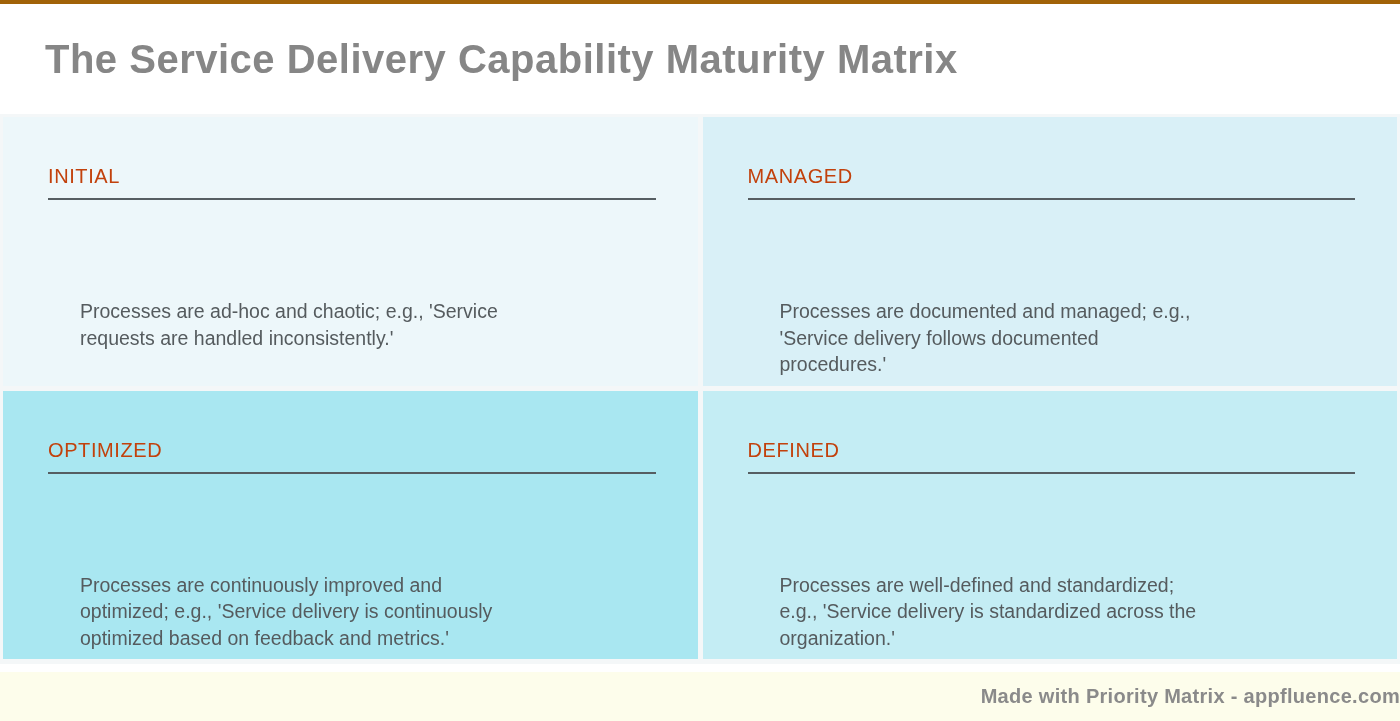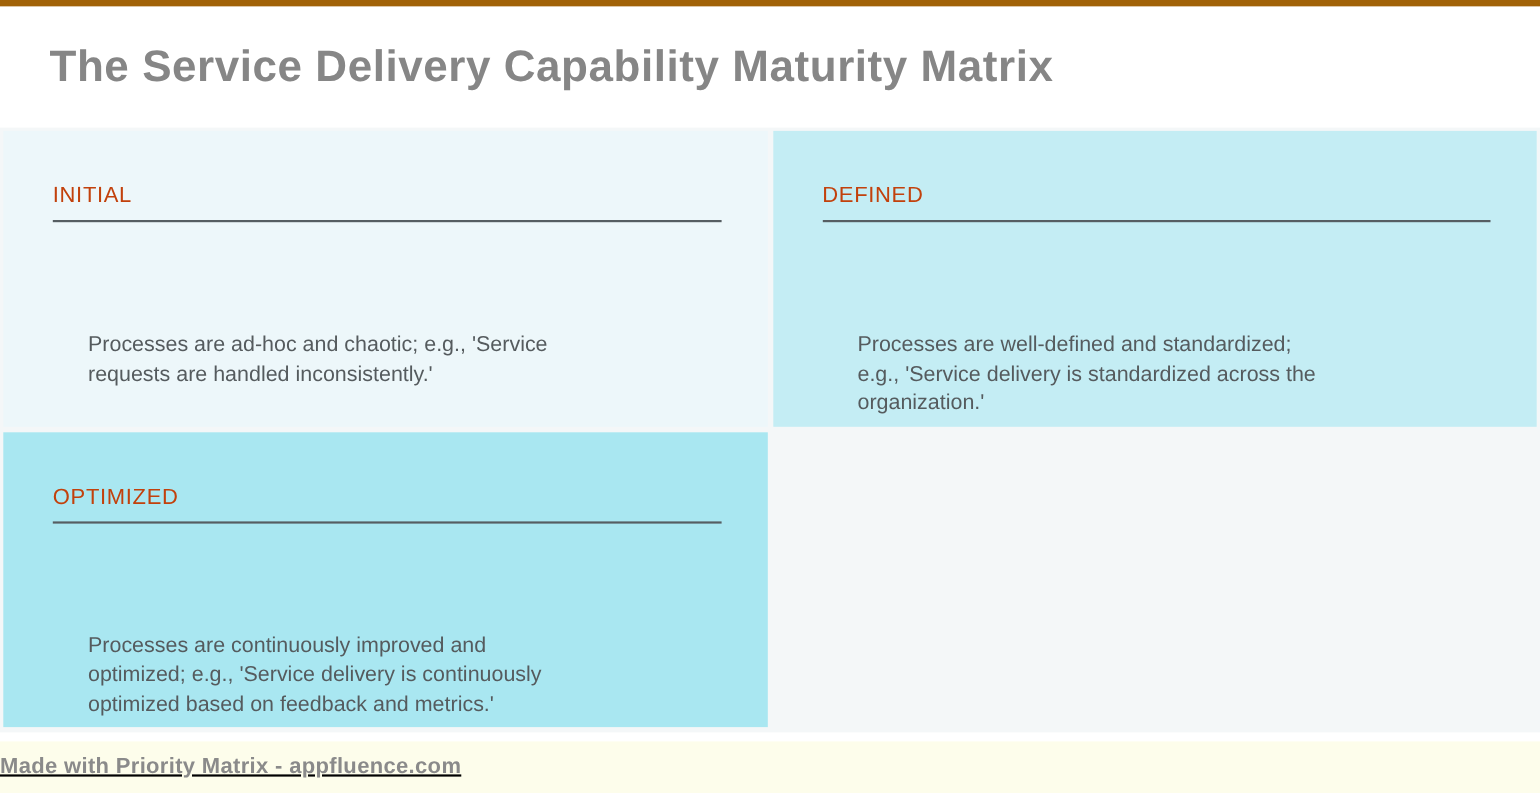--- a/index.html
+++ b/index.html
@@ -6,21 +6,21 @@
   html, body {
     width: 1400px;
     height: 721px;
     background: #ffffff;
     font-family: "Liberation Sans", "DejaVu Sans", sans-serif;
     overflow: hidden;
   }
   .page {
     width: 1400px;
     height: 721px;
-    border-top: 6px solid #a16207;
+    border-top: 4px solid #a16207;
     display: flex;
     flex-direction: column;
   }
 
   
   .header {
     height: 110px;
     background: #ffffff;
     padding-left: 45px;
     display: flex;
@@ -81,22 +81,21 @@
   
   .footer-gap {
     height: 8px;
     background: #ffffff;
   }
   .footer {
     flex: 1;
     background: #fdfdeb;
     display: flex;
     align-items: center;
-    justify-content: flex-start;
-    text-decoration: underline;
+    justify-content: flex-end;
   }
   .footer-text {
     font-size: 20px;
     font-weight: bold;
     color: #8a8a8a;
     letter-spacing: 0.3px;
   }
 </style>
 </head>
 <body>
@@ -110,35 +109,42 @@
   <div class="grid-wrap">
     <div class="grid">
 
       <div class="quadrant q-initial">
         <div class="q-label">INITIAL</div>
         <div class="q-divider"></div>
         <div class="q-desc">Processes are ad-hoc and chaotic; e.g., 'Service
 requests are handled inconsistently.'</div>
       </div>
 
-
-      <div class="quadrant q-defined">
-        <div class="q-label">DEFINED</div>
+      <div class="quadrant q-managed">
+        <div class="q-label">MANAGED</div>
         <div class="q-divider"></div>
-        <div class="q-desc">Processes are well-defined and standardized;
-e.g., 'Service delivery is standardized across the
-organization.'</div>
+        <div class="q-desc">Processes are documented and managed; e.g.,
+'Service delivery follows documented
+procedures.'</div>
       </div>
 
       <div class="quadrant q-optimized">
         <div class="q-label">OPTIMIZED</div>
         <div class="q-divider"></div>
         <div class="q-desc">Processes are continuously improved and
 optimized; e.g., 'Service delivery is continuously
 optimized based on feedback and metrics.'</div>
+      </div>
+
+      <div class="quadrant q-defined">
+        <div class="q-label">DEFINED</div>
+        <div class="q-divider"></div>
+        <div class="q-desc">Processes are well-defined and standardized;
+e.g., 'Service delivery is standardized across the
+organization.'</div>
       </div>
 
     </div>
   </div>
 
   <div class="footer-gap"></div>
 
   <div class="footer">
     <div class="footer-text">Made with Priority Matrix - appfluence.com</div>
   </div>

